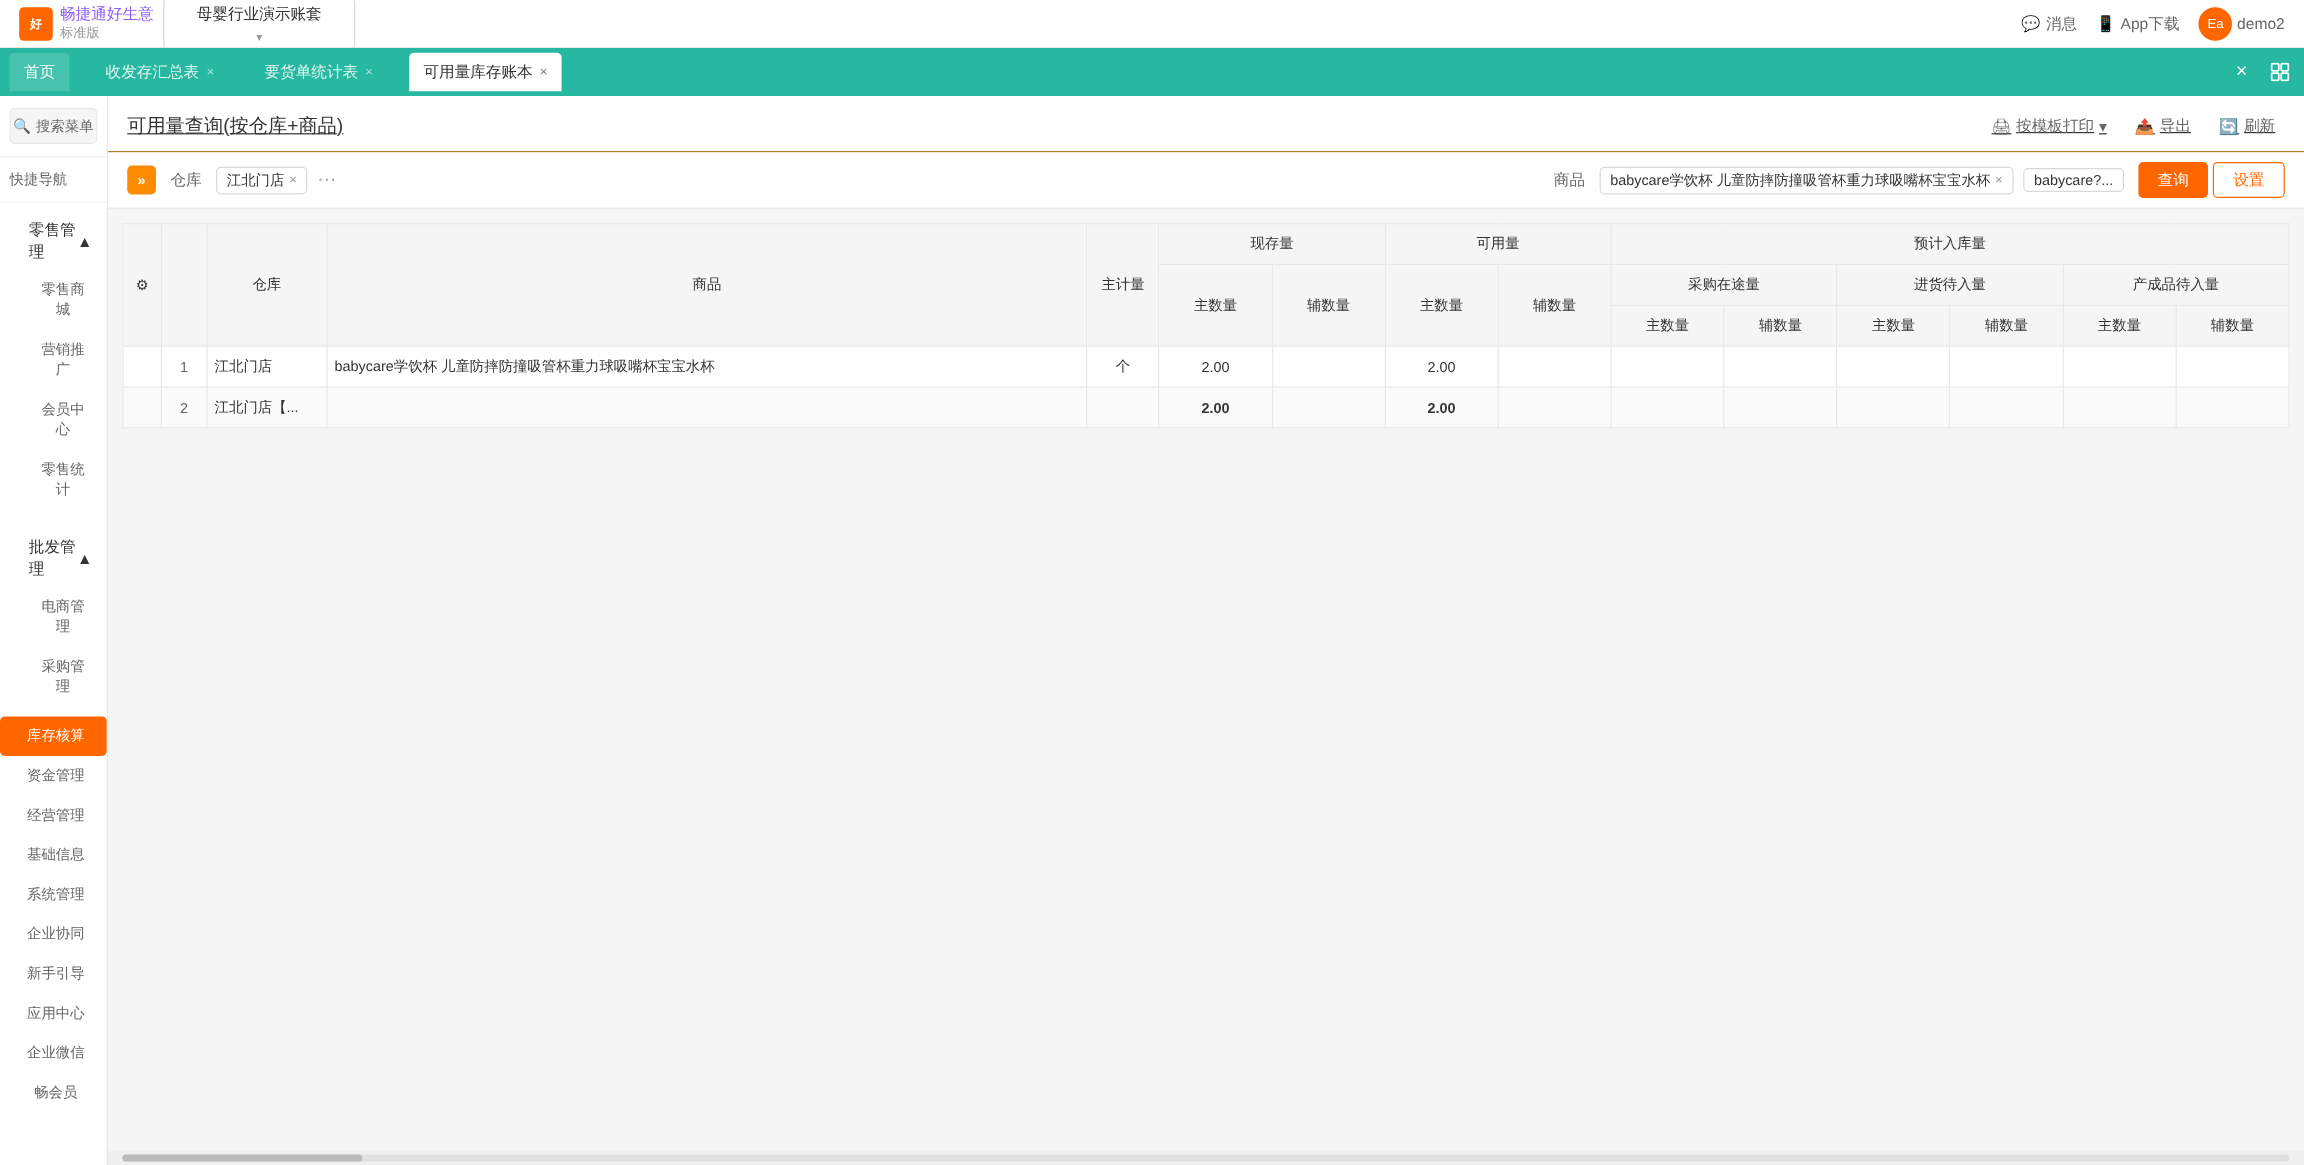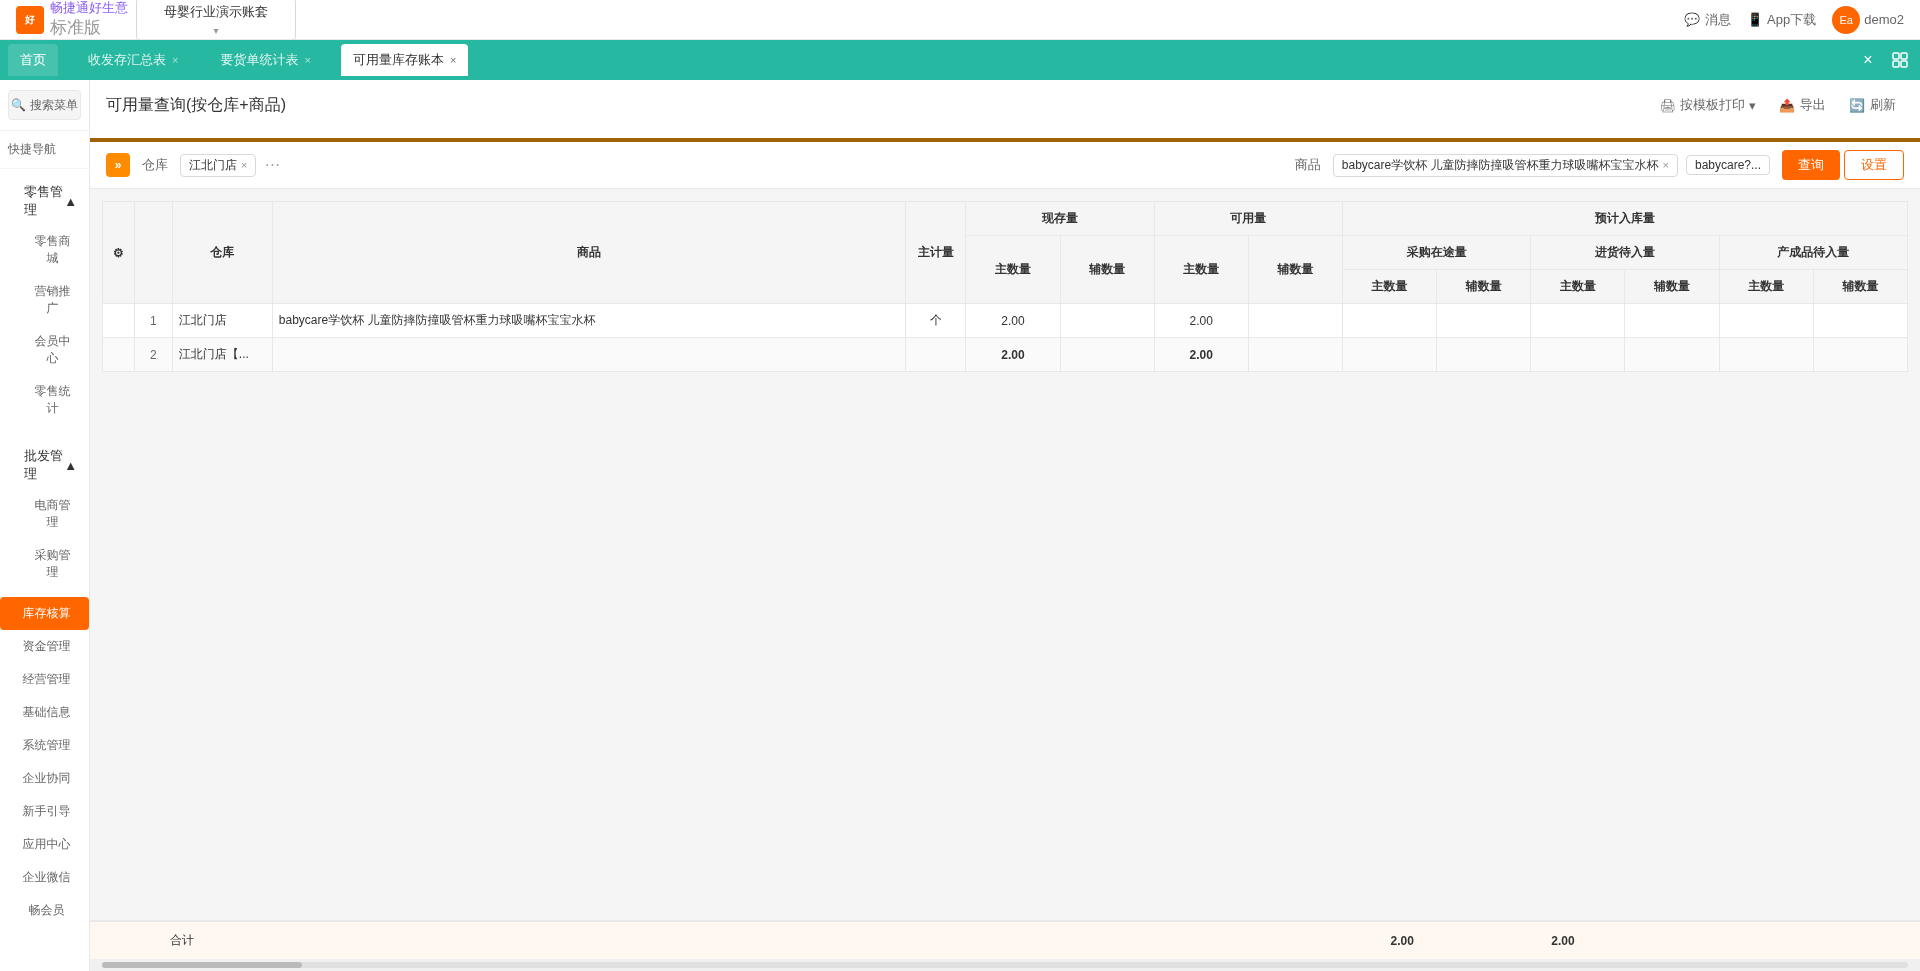--- a/index.html
+++ b/index.html
@@ -4,21 +4,21 @@
   <style>
     * { box-sizing: border-box; margin: 0; padding: 0; }
     body { font-family: "Microsoft YaHei", "PingFang SC", sans-serif; font-size: 13px; background: #f0f2f5; color: #333; display: flex; flex-direction: column; height: 971px; overflow: hidden; }
 
     
     .top-bar { height: 40px; background: #fff; display: flex; align-items: center; justify-content: space-between; padding: 0 16px; border-bottom: 1px solid #e8e8e8; flex-shrink: 0; }
     .top-bar-left { display: flex; align-items: center; gap: 8px; }
     .logo-area { display: flex; align-items: center; gap: 6px; }
     .logo-icon { width: 28px; height: 28px; background: #ff6600; border-radius: 4px; display: flex; align-items: center; justify-content: center; color: white; font-size: 10px; font-weight: bold; }
     .logo-text { font-size: 13px; color: #8b5cf6; line-height: 1.2; text-align: right; }
-    .logo-sub { font-size: 17px; color: #999; }
+    .logo-sub { font-size: 11px; color: #999; }
     .company-selector { display: flex; align-items: center; gap: 4px; border: 1px solid #d9d9d9; border-radius: 4px; padding: 4px 8px; cursor: pointer; font-size: 13px; min-width: 160px; flex-direction: column; }
     .company-selector .arrow { color: #999; font-size: 10px; }
     .top-bar-right { display: flex; align-items: center; gap: 16px; }
     .top-right-item { display: flex; align-items: center; gap: 4px; cursor: pointer; font-size: 13px; color: #666; }
     .avatar { width: 28px; height: 28px; border-radius: 50%; background: #ff6600; display: flex; align-items: center; justify-content: center; color: white; font-size: 11px; }
 
     
     .nav-tabs { height: 40px; background: #26b8a0; display: flex; align-items: center; padding: 0 8px; gap: 18px; flex-shrink: 0; position: relative; }
     .nav-tab { height: 32px; padding: 0 12px; display: flex; align-items: center; gap: 6px; border-radius: 4px 4px 0 0; cursor: pointer; font-size: 13px; color: rgba(255,255,255,0.85); }
     .nav-tab.home { background: rgba(255,255,255,0.15); color: white; }
@@ -38,21 +38,21 @@
     .sidebar-nav-item { padding: 10px 8px; display: flex; align-items: center; justify-content: flex-start; gap: 4px; cursor: pointer; font-size: 12px; color: #666; border-bottom: 1px solid #f5f5f5; }
     .sidebar-section { padding: 8px; margin-left: 12px; }
     .sidebar-section-header { display: flex; align-items: center; justify-content: space-between; padding: 6px 4px; cursor: pointer; font-size: 13px; color: #333; font-weight: 500; }
     .sidebar-menu-item { padding: 8px 8px 8px 12px; cursor: pointer; font-size: 12px; color: #666; border-radius: 4px; text-align: center; }
     .sidebar-menu-item.active { background: #ff6600; color: white; border-radius: 4px; }
 
     
     .content-area { flex: 1; display: flex; flex-direction: column; overflow: hidden; background: #f5f5f5; }
 
     
-    .page-header { background: white; padding: 12px 16px 12px; border-bottom: 4px solid #a16207; flex-shrink: 0; }
+    .page-header { background: white; padding: 12px 16px 0; border-bottom: 1px solid #a16207; flex-shrink: 0; text-decoration: underline; }
     .page-title-row { display: flex; align-items: center; justify-content: space-between; margin-bottom: 8px; }
     .page-title { font-size: 16px; font-weight: 500; color: #333; }
     .page-actions { display: flex; align-items: center; gap: 8px; }
     .action-btn { display: flex; align-items: center; gap: 4px; cursor: pointer; font-size: 13px; color: #666; padding: 4px 8px; border-radius: 4px; }
 
     
     .filter-row { background: white; padding: 8px 16px; display: flex; align-items: center; gap: 12px; border-bottom: 1px solid #e8e8e8; flex-shrink: 0; }
     .filter-toggle-btn { width: 24px; height: 24px; background: #ff8c00; border-radius: 4px; display: flex; align-items: center; justify-content: center; color: white; cursor: pointer; font-size: 12px; font-weight: bold; flex-shrink: 0; }
     .filter-label { font-size: 13px; color: #666; flex-shrink: 0; }
     .filter-tags-area { display: flex; align-items: center; gap: 8px; flex: 1; flex-wrap: wrap; }
@@ -61,21 +61,21 @@
     .filter-more { color: #999; cursor: pointer; font-size: 16px; }
     .filter-product-label { font-size: 13px; color: #666; flex-shrink: 0; }
     .filter-product-tags { display: flex; align-items: center; gap: 8px; }
     .query-btn { background: #ff6600; color: white; border: none; border-radius: 4px; padding: 6px 16px; cursor: pointer; font-size: 13px; height: 30px; }
     .settings-btn { background: white; color: #ff6600; border: 1px solid #ff6600; border-radius: 4px; padding: 5px 16px; cursor: pointer; font-size: 13px; height: 30px; }
     .filter-action-btns { display: flex; flex-direction: row; gap: 4px; }
 
     
     .table-container { flex: 1; overflow: auto; padding: 12px; }
     .data-table { width: 100%; background: white; border-collapse: collapse; border: 1px solid #e8e8e8; }
-    .data-table th { background: #f5f5f5; border: 1px solid #e8e8e8; padding: 8px 6px; font-size: 12px; color: #333; font-weight: 700; text-align: center; white-space: nowrap; }
+    .data-table th { background: #f5f5f5; border: 1px solid #e8e8e8; padding: 8px 6px; font-size: 12px; color: #333; font-weight: 400; text-align: center; white-space: nowrap; }
     .data-table td { border: 1px solid #e8e8e8; padding: 8px 6px; font-size: 12px; color: #333; text-align: center; background: white; }
     .data-table .row-num { color: #666; }
     .data-table .text-left { text-align: left; }
     .th-gear { width: 32px; }
     .col-warehouse { width: 100px; }
     .col-product { min-width: 300px; }
     .col-unit { width: 60px; }
 
     
     .table-footer { background: #fef8f0; border-top: 2px solid #e8e8e8; padding: 0 12px; flex-shrink: 0; }
@@ -340,43 +340,20 @@
             <td></td>
             <td></td>
             <td></td>
             <td></td>
             <td></td>
           </tr>
         </tbody>
       </table>
     </div>
 
-    <div class="table-footer">
-      <table class="footer-table">
-        <tbody>
-            <tr>
-          <td style="width:32px;"></td>
-          <td style="width:30px;"></td>
-          <td style="width:100px;text-align:left;font-weight:500;">合计</td>
-          <td style="min-width:300px;"></td>
-          <td style="width:60px;"></td>
-          <td style="font-weight:bold;">2.00</td>
-          <td></td>
-          <td style="font-weight:bold;">2.00</td>
-          <td></td>
-          <td></td>
-          <td></td>
-          <td></td>
-          <td></td>
-          <td></td>
-          <td></td>
-        </tr>
-      </tbody>
-        </table>
-    </div>
 
     <div class="scrollbar-area">
       <div class="scrollbar-track">
         <div class="scrollbar-thumb"></div>
       </div>
     </div>
 
   </div>
 </div>
 

